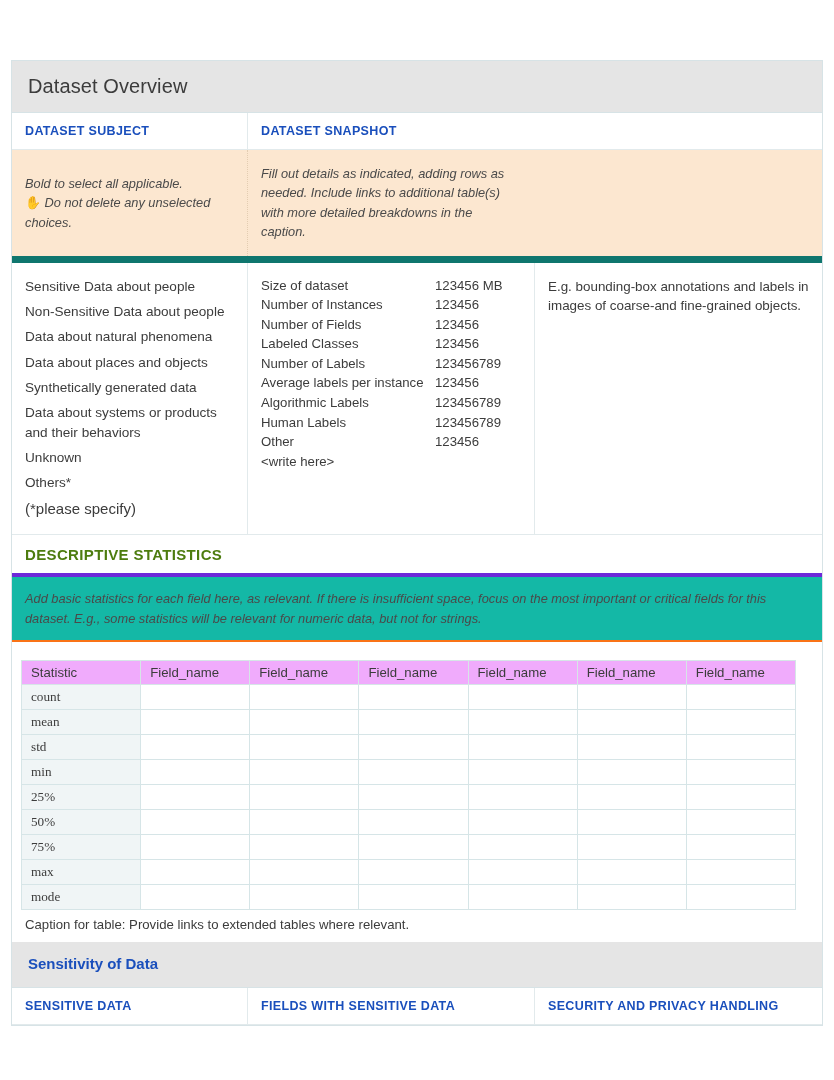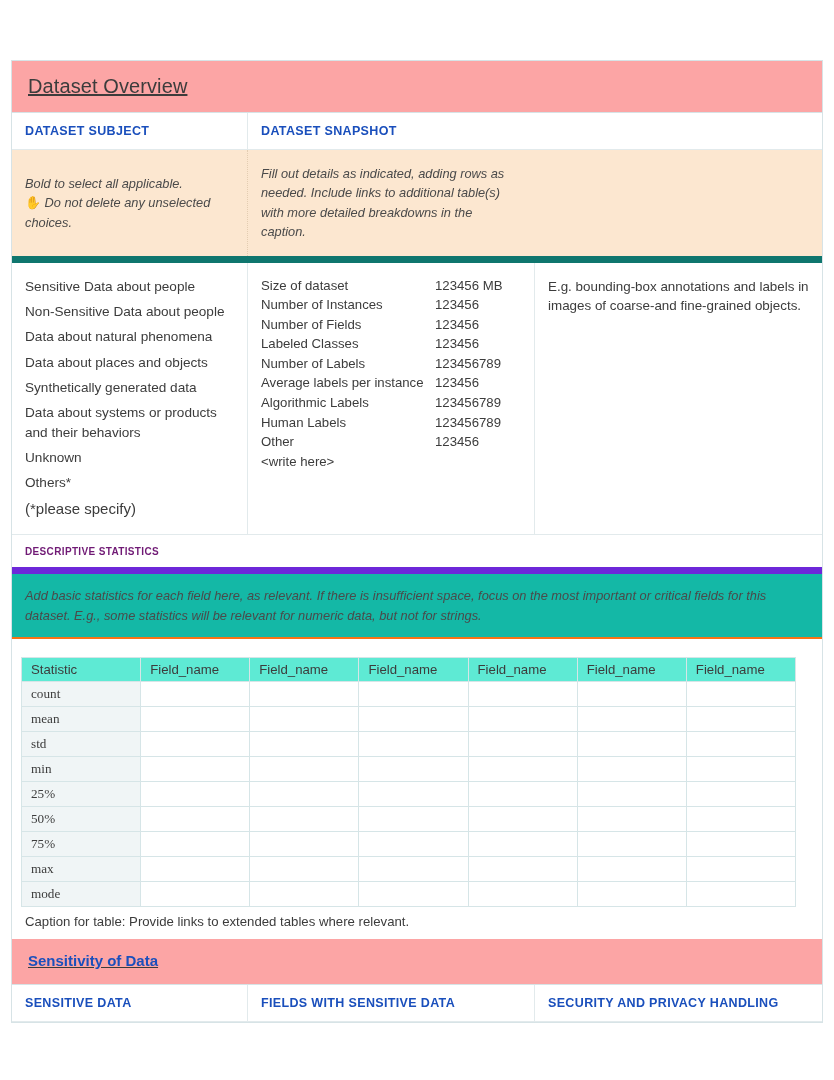--- a/index.html
+++ b/index.html
@@ -27,24 +27,23 @@
     left: 11px;
     top: 60px;
     width: 812px;
     border: 1px solid #d7e3e6;
     background: #ffffff;
     box-sizing: border-box;
   }
 
   
   .section-bar {
-    background: #fca5a5;
+    background: #e5e5e5;
     border-bottom: 1px solid #d7e3e6;
     padding: 13px 16px 14px 16px;
-    text-decoration: underline;
   }
   .section-bar .title-lg {
     font-size: 20px;
     font-weight: 400;
     color: #3c3c3c;
     line-height: 1.2;
     letter-spacing: 0.1px;
   }
   .section-bar.blue .title-blue {
     font-size: 15px;
@@ -118,27 +117,27 @@
     padding: 0 0 2px 0;
     vertical-align: top;
   }
   .snap-label { width: 174px; }
   .snap-value { white-space: nowrap; margin-left: 20px; }
 
   .desc-text { font-size: 13.4px; line-height: 1.42; }
 
   
   .sub-head {
-    font-size: 10px;
+    font-size: 15px;
     font-weight: bold;
-    color: #701a75;
+    color: #4d7c0f;
     letter-spacing: 0.35px;
     padding: 11px 13px 10px 13px;
     border-top: 1px solid #e2eaec;
-    border-bottom: 7px solid #6d28d9;
+    border-bottom: 4px solid #6d28d9;
   }
   .instr-wide {
     background: #14b8a6;
     font-size: 12.8px;
     font-style: italic;
     color: #4a4a4a;
     line-height: 1.55;
     padding: 12px 14px 12px 13px;
     border-bottom: 2px solid #f97316;
   }
@@ -152,21 +151,21 @@
   table.stats th, table.stats td {
     border: 1px solid #d6e5e7;
     height: 23px;
     font-size: 13.2px;
     font-weight: normal;
     color: #3c3c3c;
     text-align: left;
     padding: 4px 0 4px 9px;
     box-sizing: border-box;
   }
-  table.stats th { background: #5eead4; }
+  table.stats th { background: #f0abfc; }
   table.stats td.rowlabel { background: #f0f5f6; font-family: Liberation Serif, serif; }
   table.stats col.cstat { width: 119px; }
   table.stats col.cfield { width: 109px; }
 
   .caption {
     font-size: 13.2px;
     color: #3c3c3c;
     padding: 6px 13px 8px 13px;
     line-height: 1.35;
   }

